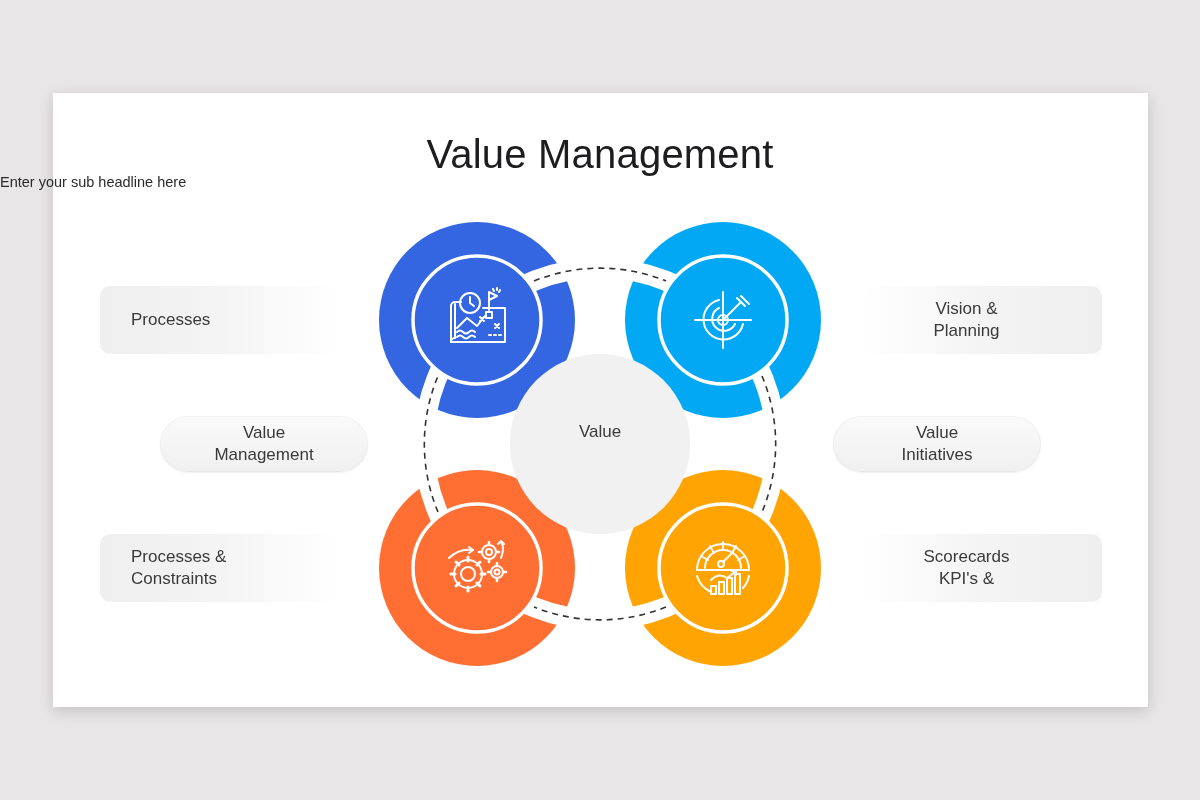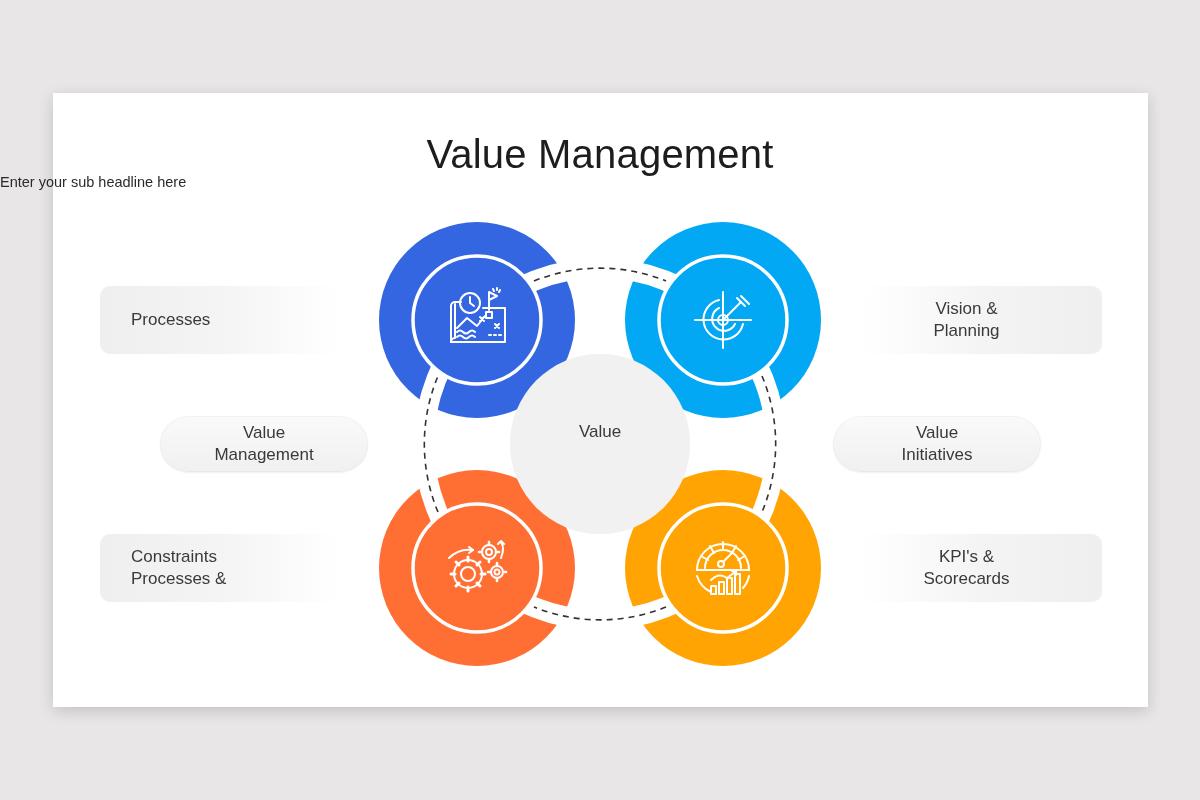--- a/index.html
+++ b/index.html
@@ -84,26 +84,26 @@
 <div class="subtitle">Enter your sub headline here</div>
 
 <div class="label-box left" style="left:100px; top:286px; width:240px;">
   <span>Processes</span>
 </div>
 <div class="label-box right" style="left:862px; top:286px; width:240px;">
   <span>Vision &amp;</span>
   <span>Planning</span>
 </div>
 <div class="label-box left" style="left:100px; top:534px; width:240px;">
+  <span>Processes &amp;</span>
   <span>Constraints</span>
-  <span>Processes &amp;</span>
 </div>
 <div class="label-box right" style="left:862px; top:534px; width:240px;">
+  <span>Scorecards</span>
   <span>KPI's &amp;</span>
-  <span>Scorecards</span>
 </div>
 
 <div class="pill" style="left:160px; top:416px;">
   <span>Value</span>
   <span>Management</span>
 </div>
 <div class="pill" style="left:833px; top:416px;">
   <span>Value</span>
   <span>Initiatives</span>
 </div>

